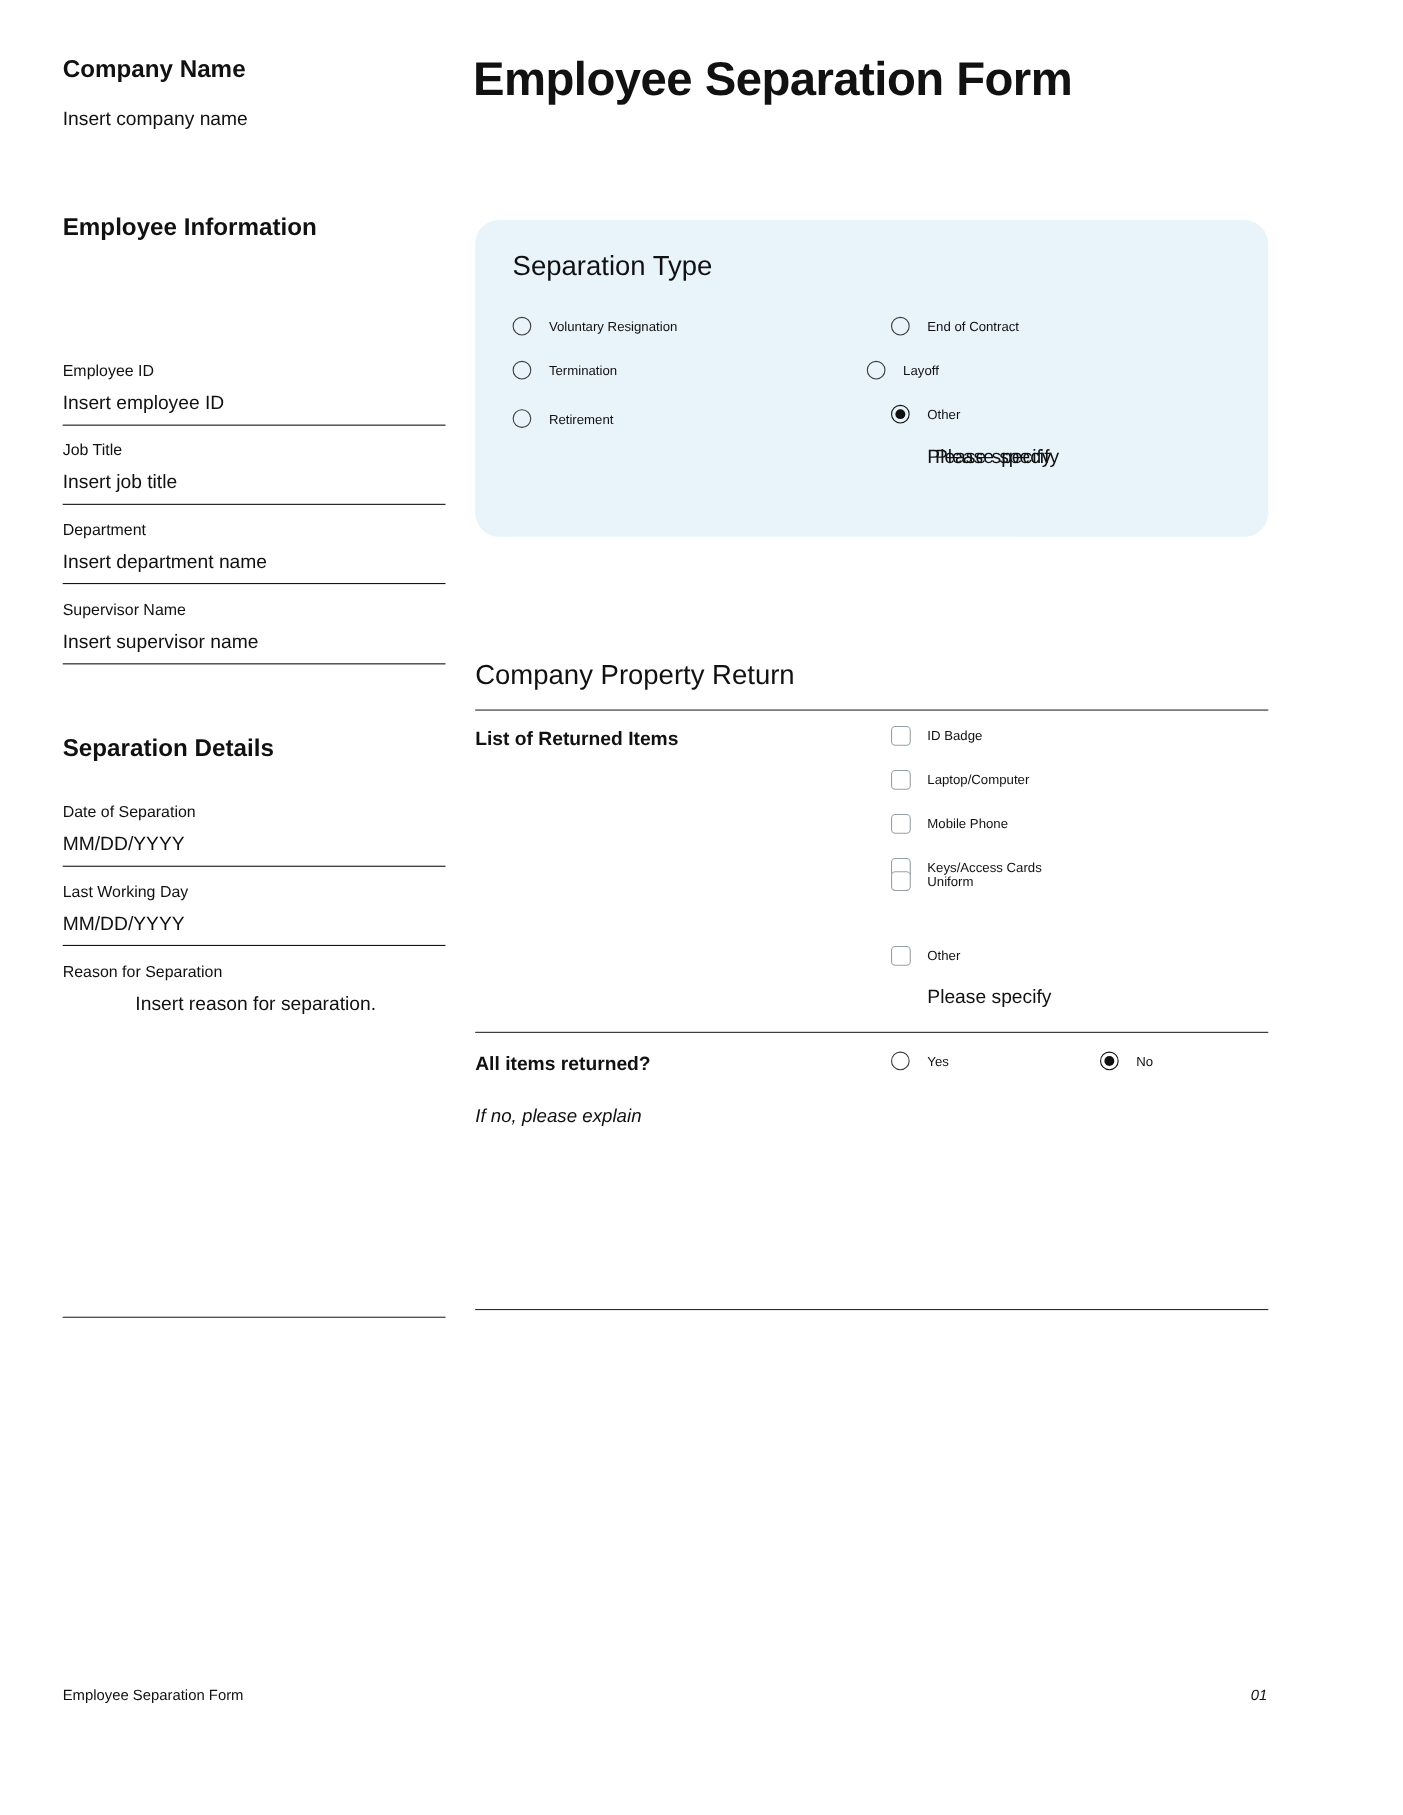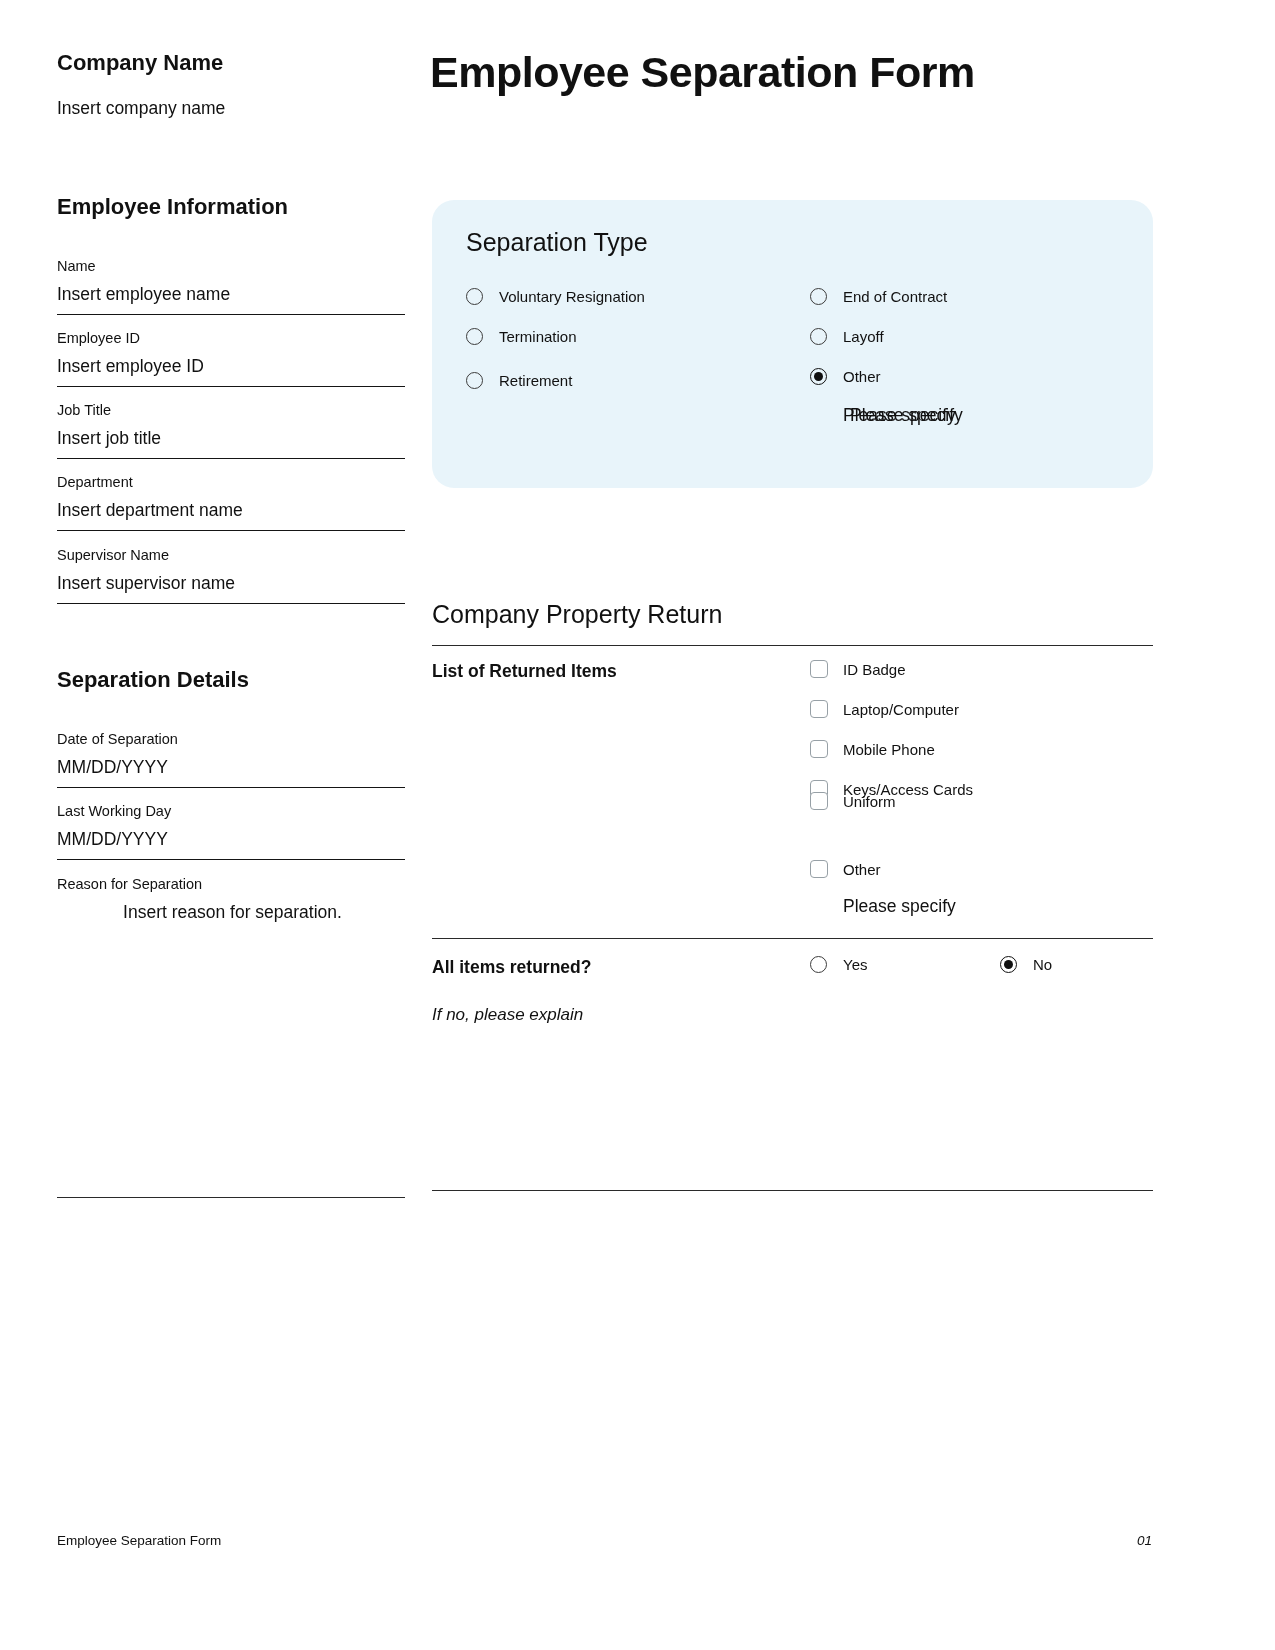--- a/index.html
+++ b/index.html
@@ -18,21 +18,21 @@
   .fld-label { font-size:14.5px; margin-bottom:10px; color:#111; }
   .fld-value { font-size:17.5px; padding-bottom:9px; border-bottom:1.3px solid #151515; }
   .fld-value.noline { border-bottom:none; padding-left:3px;text-align:center; }
 
   .panel { position:absolute; left:432px; top:200px; width:721px; height:288px; border-radius:22px; background:#e8f4fa; }
 
   .radio-row { position:absolute; display:flex; align-items:center; gap:16px; }
   .radio { width:17px; height:17px; border:1.7px solid #3c3c3c; border-radius:50%; position:relative; flex:0 0 auto; }
   .radio.selected { border-color:#111; }
   .radio.selected::after { content:""; position:absolute; left:2.6px; top:2.6px; right:2.6px; bottom:2.6px; border-radius:50%; background:#101010; }
-  .opt-label { font-size:15px; }
+  .opt-label { font-size:12px; }
 
   .dup-wrap { position:absolute; font-size:17.5px; }
   .dup-wrap .echo { position:absolute; left:7px; top:0; white-space:nowrap; }
 
   .hline { position:absolute; border-top:1.2px solid #2a2a2a; height:0; }
 
   .bold-label { position:absolute; font-size:17.5px; font-weight:700; }
   .plain-text { position:absolute; font-size:17.5px; }
   .italic-text { position:absolute; font-size:17px; font-style:italic; }
 
@@ -46,24 +46,20 @@
 <body>
 
 <div class="page">
 
   <div class="company-label">Company Name</div>
   <div class="company-placeholder">Insert company name</div>
   <h1 class="doc-title">Employee Separation Form</h1>
 
   <div class="section-heading" style="left:57px; top:194px;">Employee Information</div>
 
-  <div class="fld" style="top:258px;">
-    <div class="fld-label">Name</div>
-    <div class="fld-value">Insert employee name</div>
-  </div>
   <div class="fld" style="top:330px;">
     <div class="fld-label">Employee ID</div>
     <div class="fld-value">Insert employee ID</div>
   </div>
   <div class="fld" style="top:474px;">
     <div class="fld-label">Department</div>
     <div class="fld-value">Insert department name</div>
   </div>
   <div class="fld" style="top:402px;">
     <div class="fld-label">Job Title</div>
@@ -103,21 +99,21 @@
     </div>
     <div class="radio-row" style="left:34px; top:172px;">
       <span class="radio"></span>
       <span class="opt-label">Retirement</span>
     </div>
 
     <div class="radio-row" style="left:378px; top:88px;">
       <span class="radio"></span>
       <span class="opt-label">End of Contract</span>
     </div>
-    <div class="radio-row" style="left:378px; top:128px;">
+    <div class="radio-row" style="left:356px; top:128px;">
       <span class="radio"></span>
       <span class="opt-label">Layoff</span>
     </div>
     <div class="radio-row" style="left:378px; top:168px;">
       <span class="radio selected"></span>
       <span class="opt-label">Other</span>
     </div>
 
     <div class="dup-wrap" style="left:411px; top:205px;">
       <span>Please specify</span>

